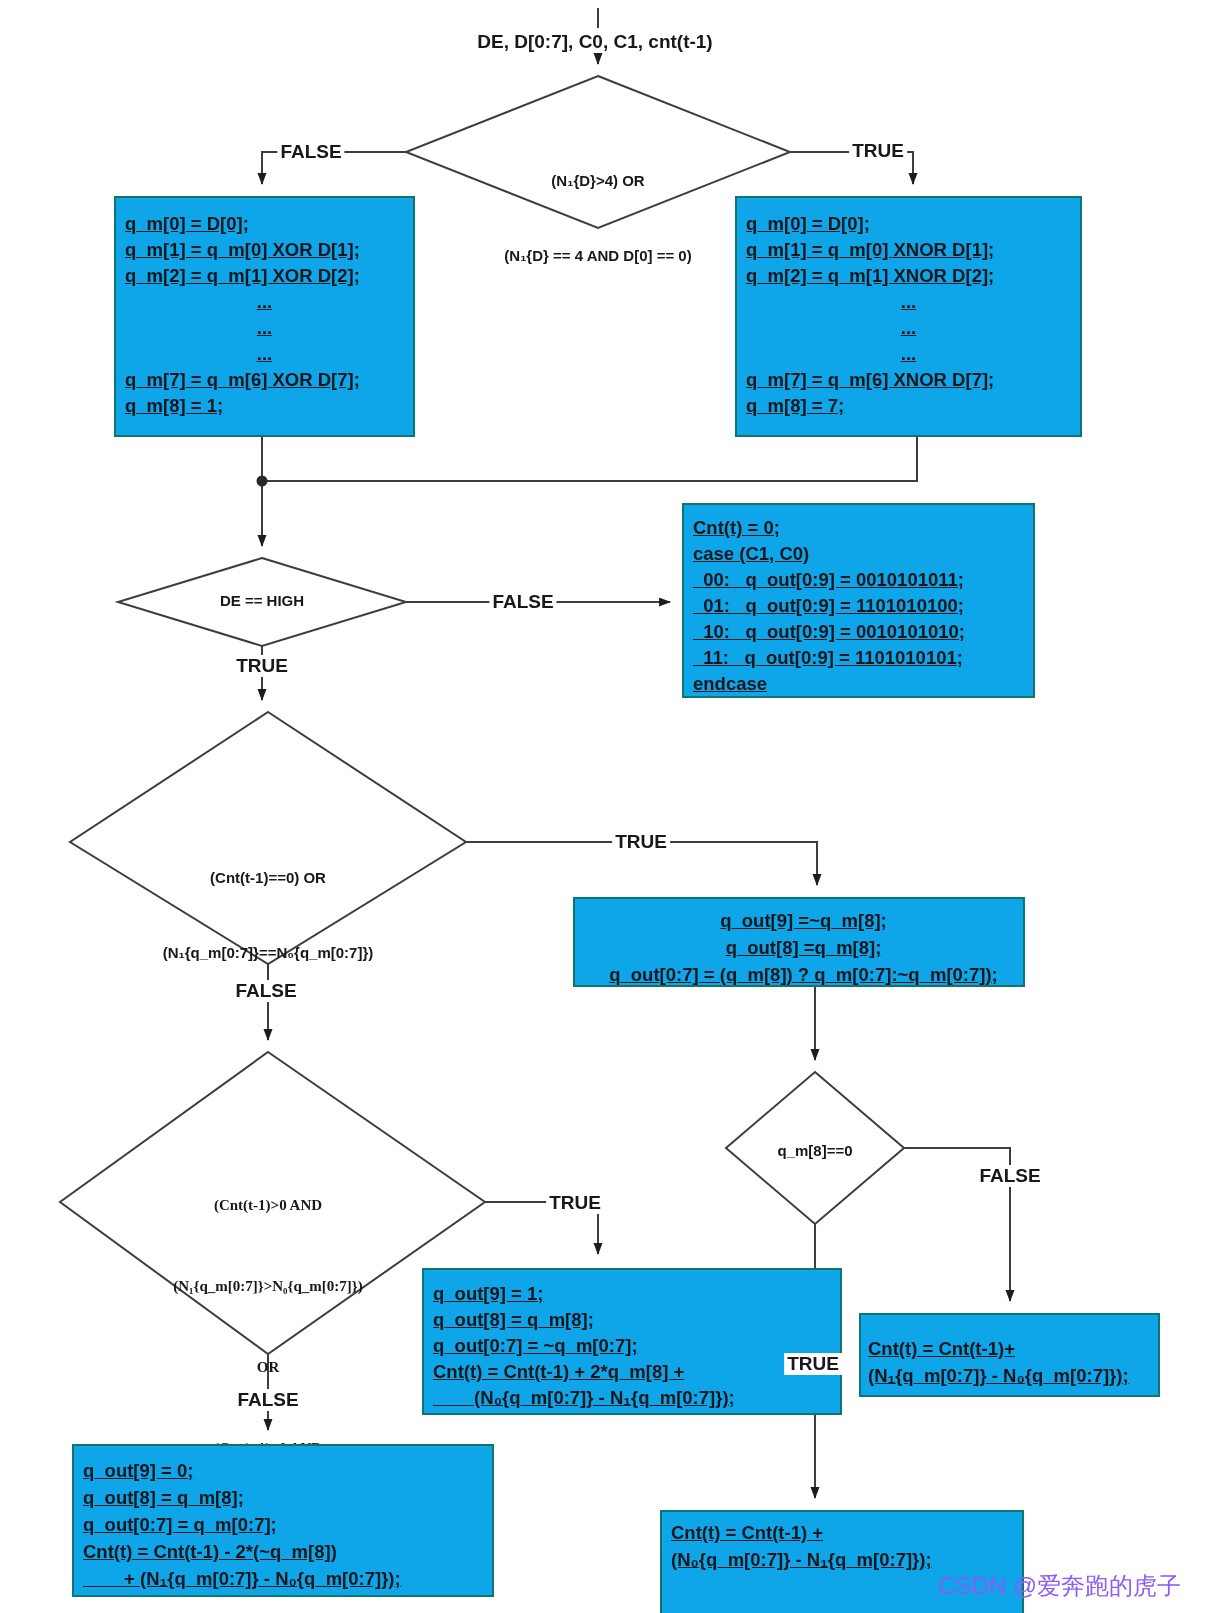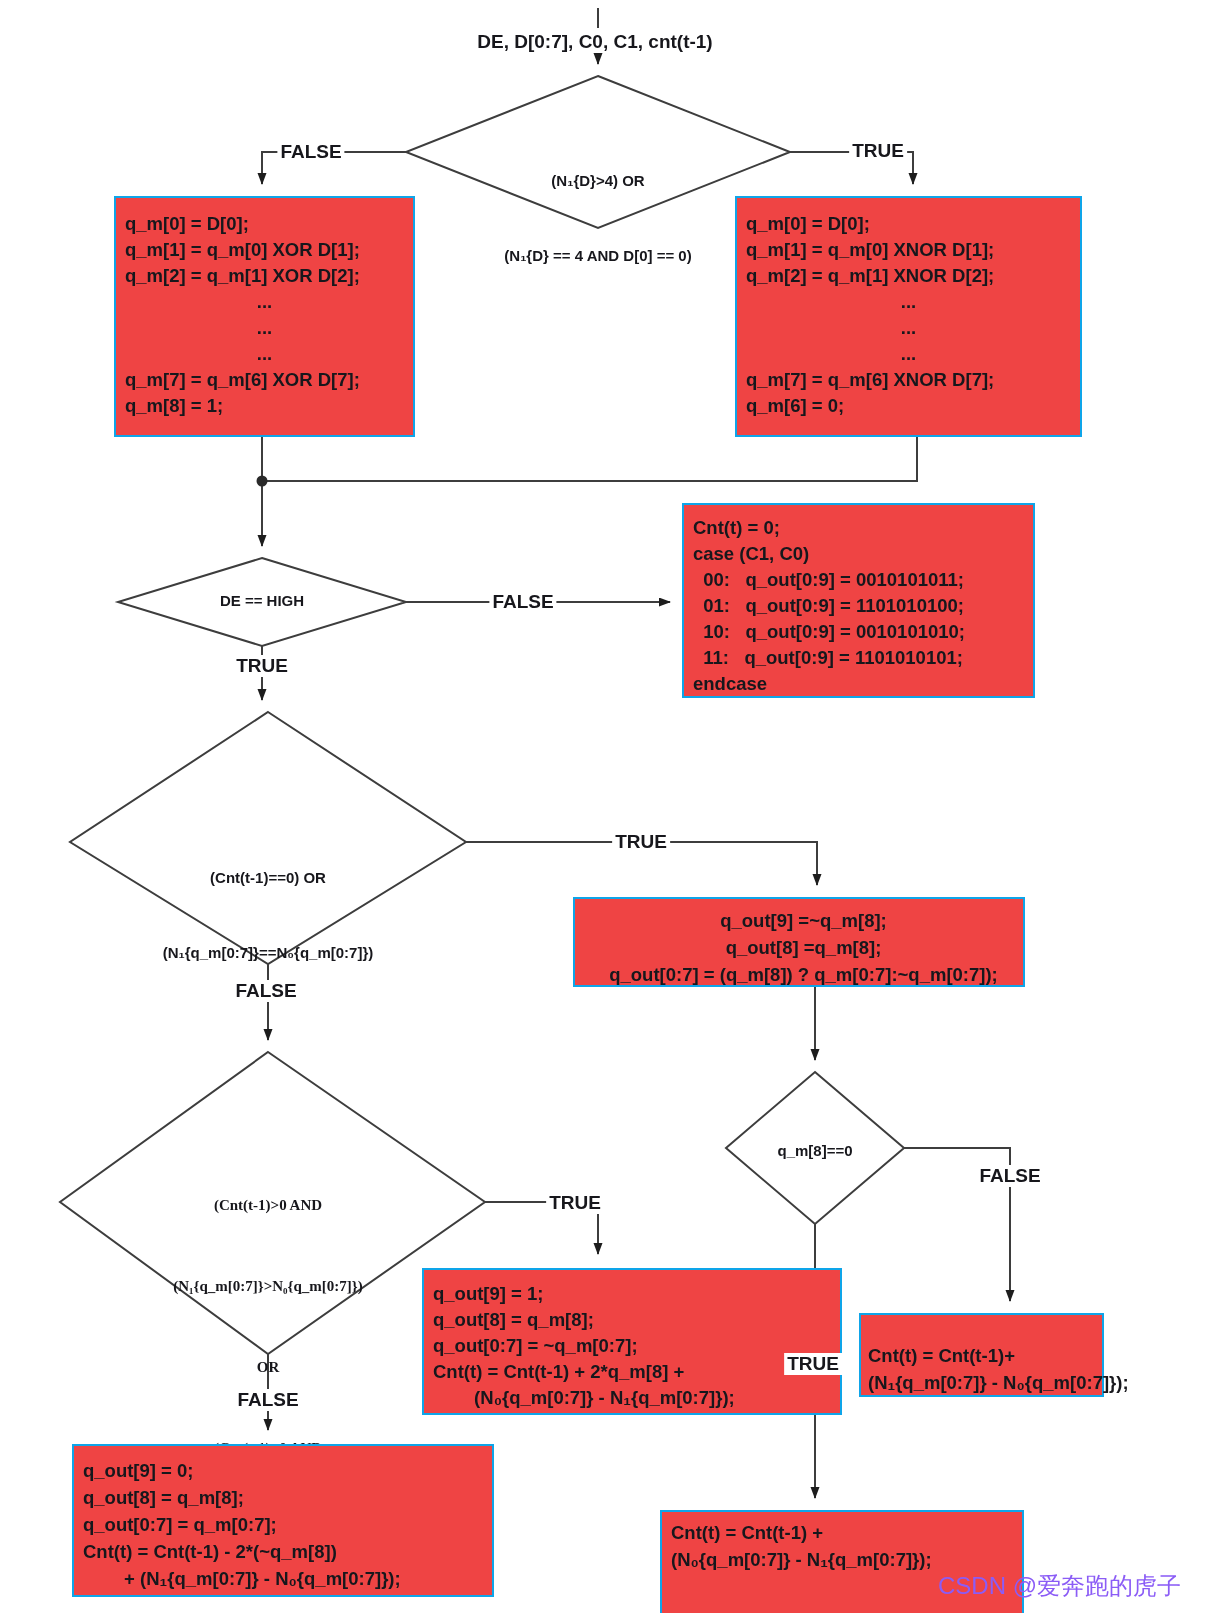--- a/index.html
+++ b/index.html
@@ -3,22 +3,22 @@
 <meta charset="utf-8">
 <style>
   html,body { margin:0; padding:0; background:#ffffff; }
   .canvas {
     position:relative; width:1212px; height:1613px; background:#ffffff;
     font-family:"Liberation Sans","DejaVu Sans",sans-serif;
     font-weight:bold; color:#17171c; overflow:hidden;
   }
   svg.wires { position:absolute; left:0; top:0; z-index:1; }
   .box {
-    position:absolute; border:2px solid #0ea5e9; background:#ef4444;
-    box-sizing:border-box; z-index:2;
+    position:absolute; border:2px solid #0f766e; background:#0ea5e9;
+    box-sizing:border-box; z-index:2;text-decoration:underline;
   }
   .line { white-space:pre; font-size:18.5px; line-height:26px; padding-left:9px; }
   .lh27 .line { line-height:27px; }
   .line.center { text-align:center; padding-right:9px; }
   .dtext { position:absolute; text-align:center; font-size:15px; line-height:25px; z-index:2; white-space:pre; }
   .elabel {
     position:absolute; transform:translate(-50%,-50%); background:#ffffff;
     padding:0 3px; font-size:19px; z-index:3; white-space:pre;
   }
   .start-label { position:absolute; text-align:center; font-size:19px; z-index:2; white-space:pre; }
@@ -101,40 +101,40 @@
   </div>
 
   <div class="box" style="left:735px;top:196px;width:347px;height:241px;padding-top:13px;">
     <div class="line">q_m[0] = D[0];</div>
     <div class="line">q_m[1] = q_m[0] XNOR D[1];</div>
     <div class="line">q_m[2] = q_m[1] XNOR D[2];</div>
     <div class="line center">...</div>
     <div class="line center">...</div>
     <div class="line center">...</div>
     <div class="line">q_m[7] = q_m[6] XNOR D[7];</div>
-    <div class="line">q_m[6] = 0;</div>
+    <div class="line">q_m[8] = 7;</div>
   </div>
 
   <div class="box" style="left:682px;top:503px;width:353px;height:195px;padding-top:10px;">
     <div class="line">Cnt(t) = 0;</div>
     <div class="line">case (C1, C0)</div>
     <div class="line">  00:   q_out[0:9] = 0010101011;</div>
     <div class="line">  01:   q_out[0:9] = 1101010100;</div>
     <div class="line">  10:   q_out[0:9] = 0010101010;</div>
     <div class="line">  11:   q_out[0:9] = 1101010101;</div>
     <div class="line">endcase</div>
   </div>
 
   <div class="box lh27" style="left:573px;top:897px;width:452px;height:90px;padding-top:8px;text-align:center;">
     <div class="line">q_out[9] =~q_m[8];</div>
     <div class="line">q_out[8] =q_m[8];</div>
     <div class="line">q_out[0:7] = (q_m[8]) ? q_m[0:7]:~q_m[0:7]);</div>
   </div>
 
-  <div class="box lh27" style="left:859px;top:1313px;width:245px;height:84px;padding-top:27px;">
+  <div class="box lh27" style="left:859px;top:1313px;width:301px;height:84px;padding-top:20px;">
     <div class="line" style="padding-left:7px;">Cnt(t) = Cnt(t-1)+</div>
     <div class="line" style="padding-left:7px;">(N₁{q_m[0:7]} - N₀{q_m[0:7]});</div>
   </div>
 
   <div class="box" style="left:422px;top:1268px;width:420px;height:147px;padding-top:11px;">
     <div class="line">q_out[9] = 1;</div>
     <div class="line">q_out[8] = q_m[8];</div>
     <div class="line">q_out[0:7] = ~q_m[0:7];</div>
     <div class="line">Cnt(t) = Cnt(t-1) + 2*q_m[8] +</div>
     <div class="line">        (N₀{q_m[0:7]} - N₁{q_m[0:7]});</div>

